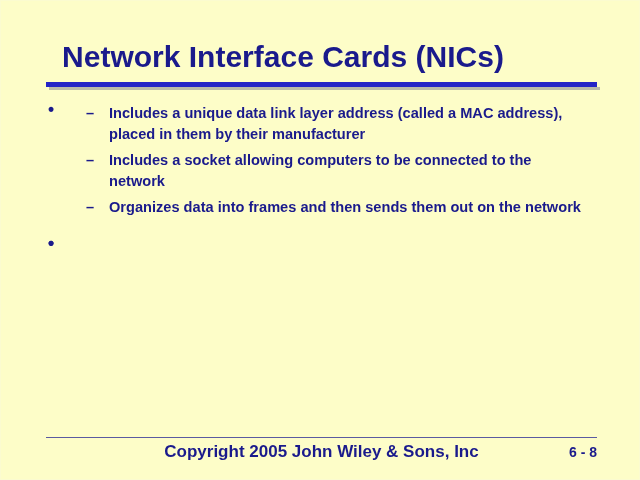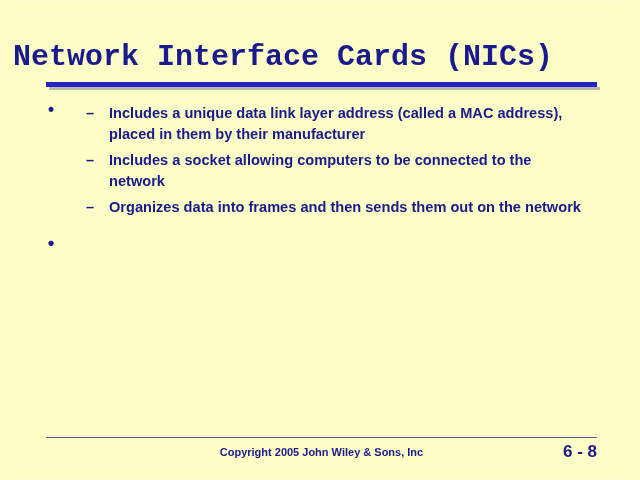--- a/index.html
+++ b/index.html
@@ -24,21 +24,20 @@
     border: 1px solid #fbfbd0;
   }
 
   
   #title-block {
     position: absolute;
     left: 0;
     top: 38px;
     width: 564px;
     text-align: center;
-    font-family: Liberation Mono, monospace;
   }
   #slide-title {
     font-size: 30px;
     font-weight: bold;
     color: #1a1a8c;
     letter-spacing: 0px;
     line-height: 36px;
     white-space: nowrap;
   }
 
@@ -126,30 +125,30 @@
     top: 442px;
     width: 551px;
     height: 20px;
   }
   #footer-copyright {
     position: absolute;
     left: 0;
     top: 0;
     width: 551px;
     text-align: center;
-    font-size: 11px;
+    font-size: 17px;
     font-weight: bold;
     color: #1a1a8c;
     line-height: 18px;
   }
   #footer-pagenum {
     position: absolute;
     right: 0;
     top: 0;
-    font-size: 17px;
+    font-size: 14px;
     font-weight: bold;
     color: #1a1a8c;
     line-height: 18px;
   }
 </style>
 </head>
 <body>
 
 <div id="slide">
 

